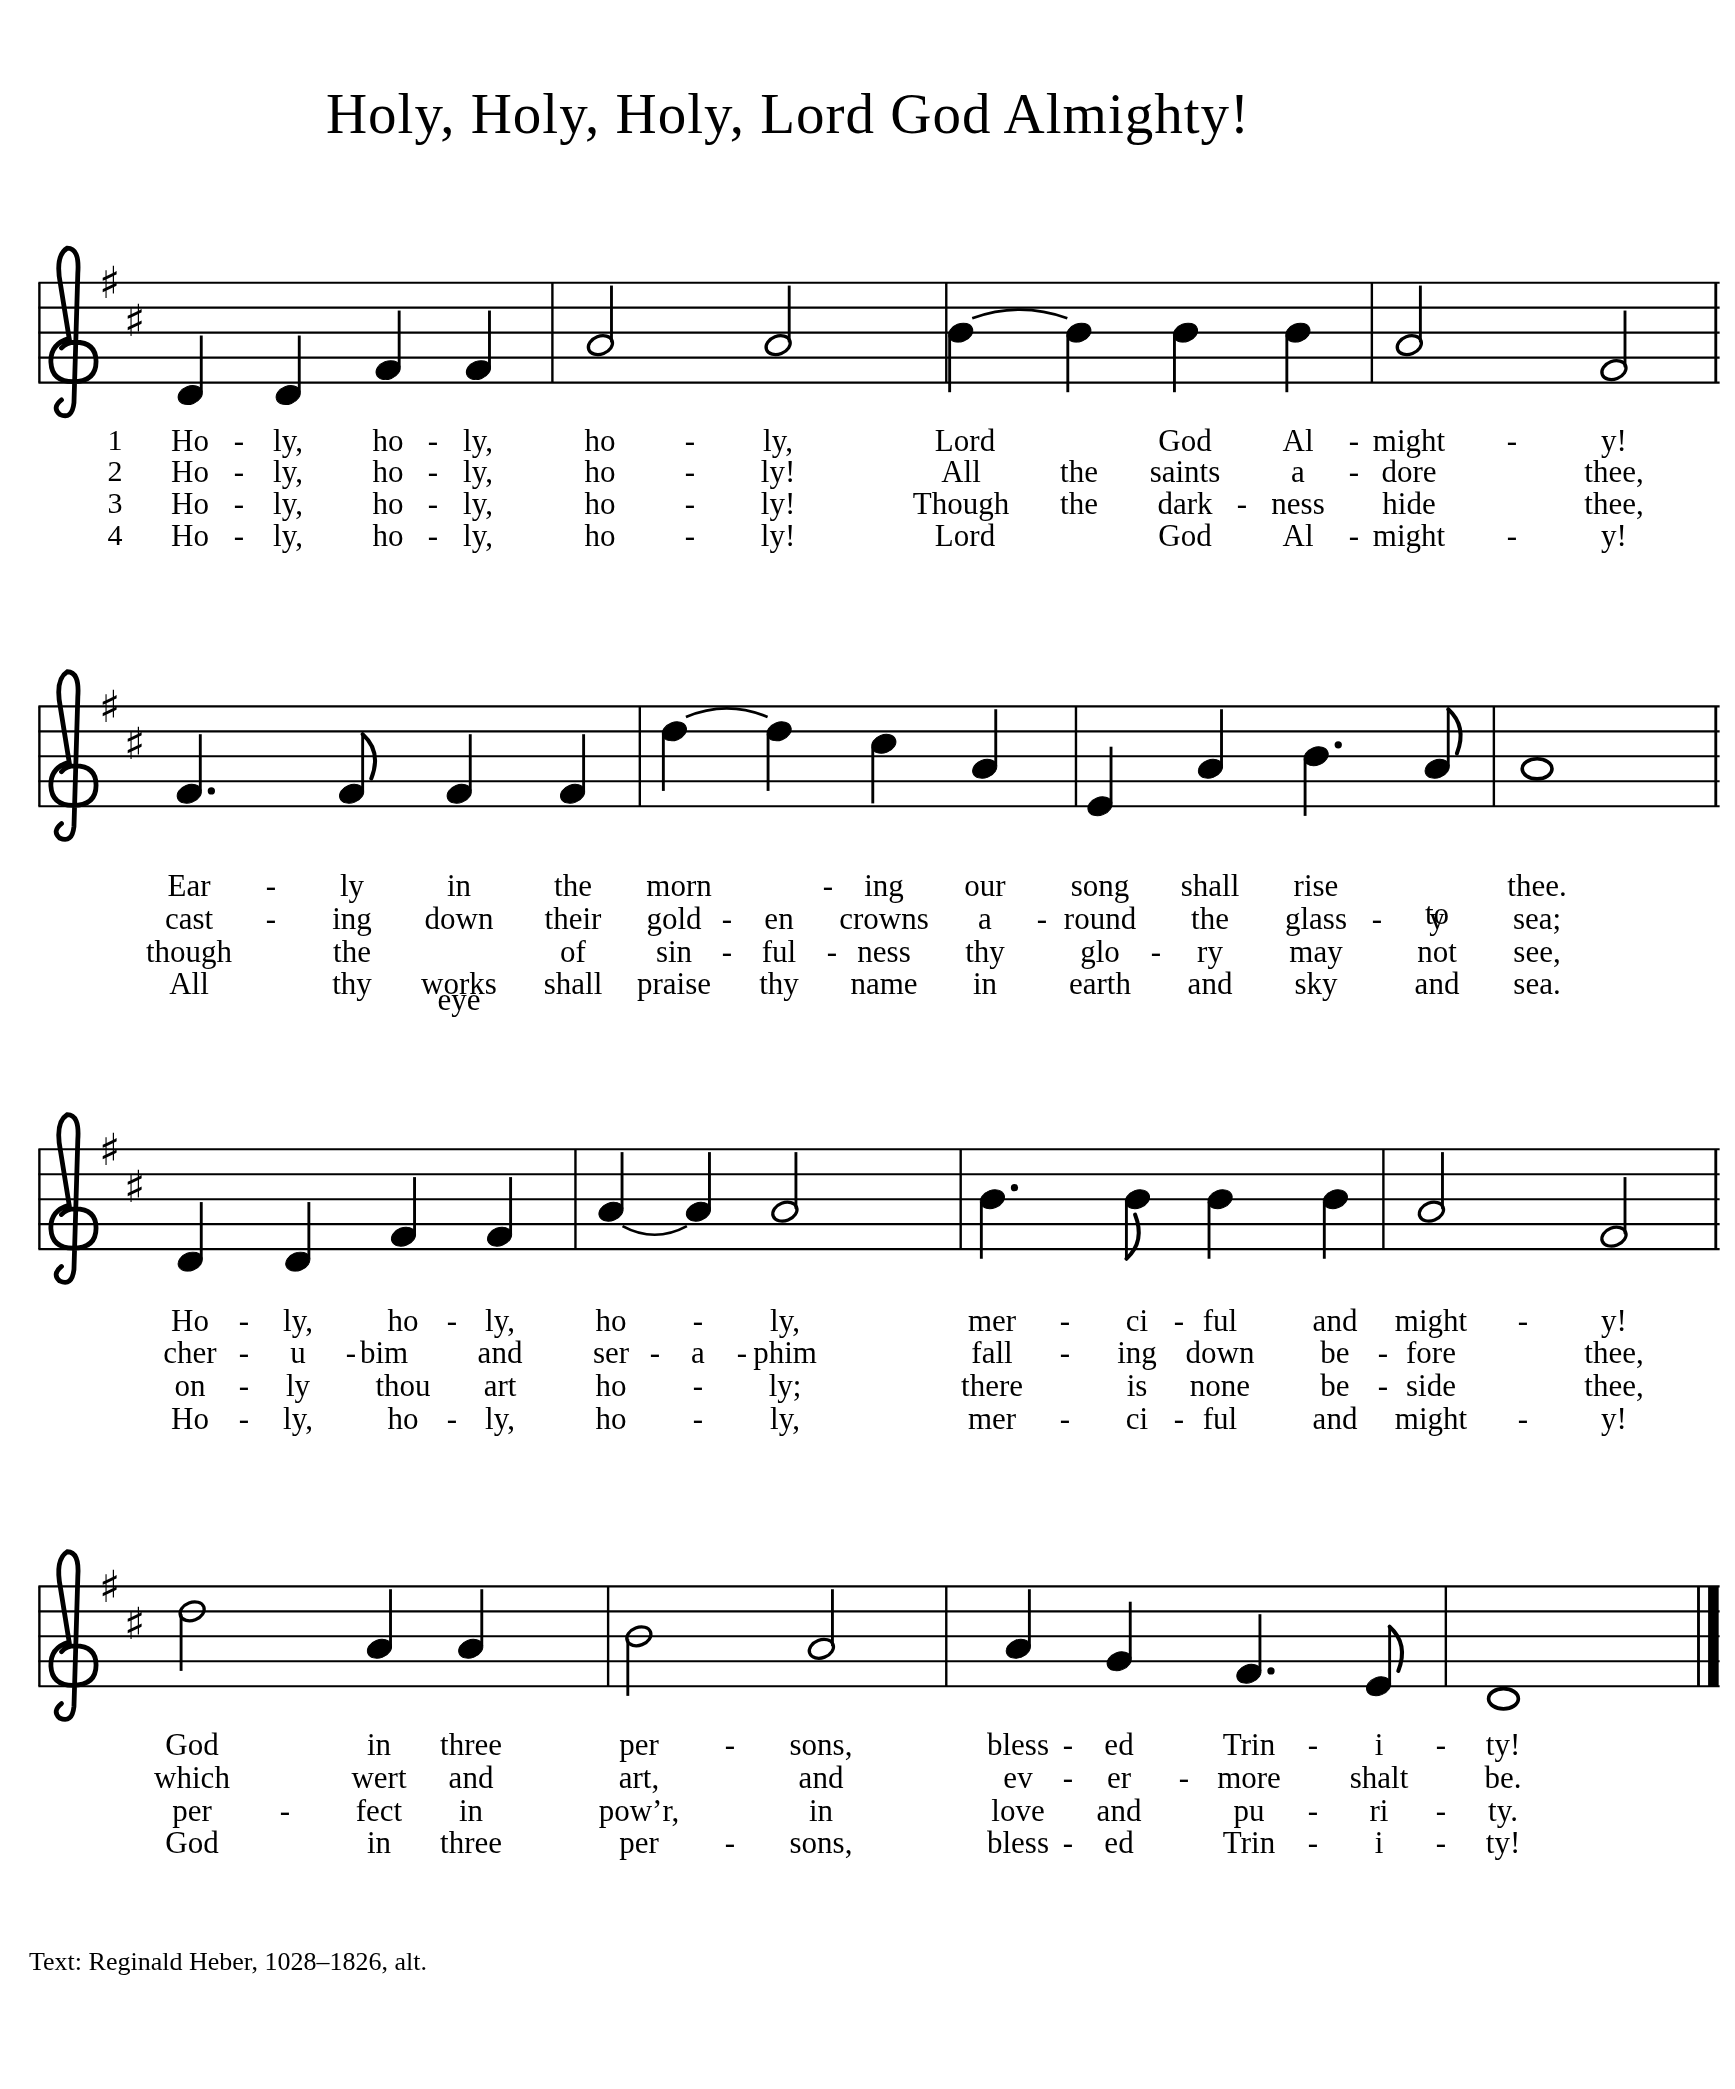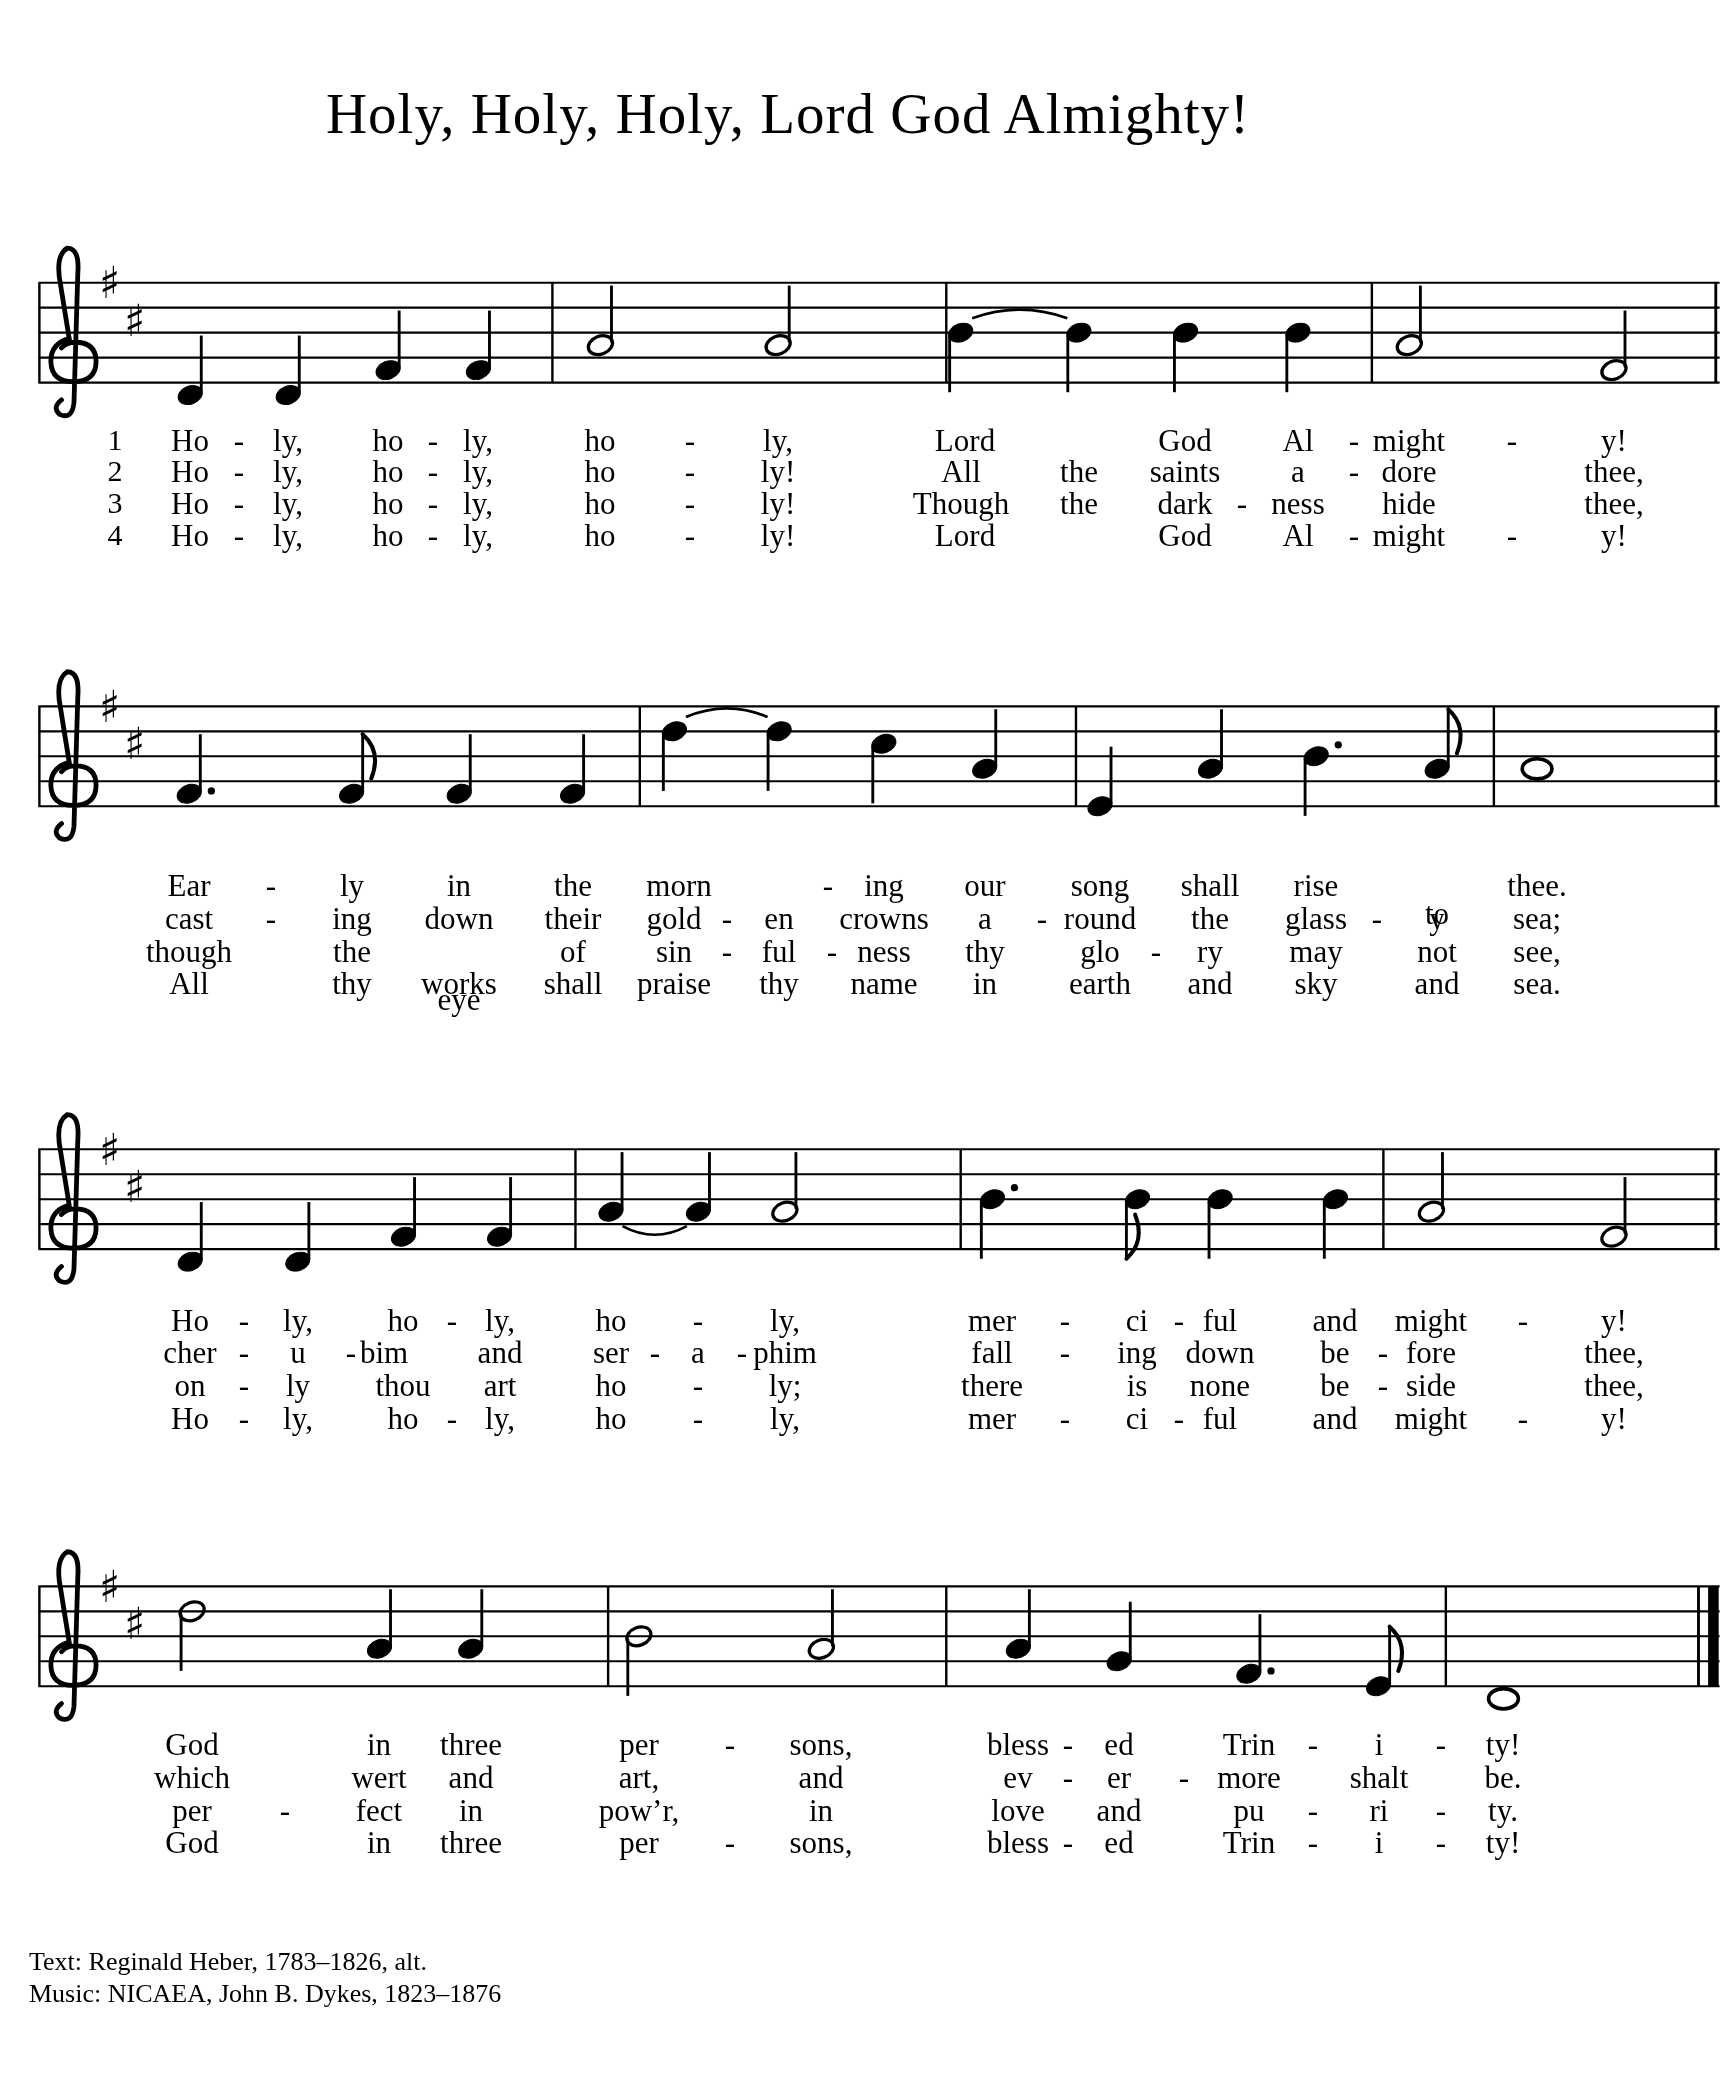--- a/index.html
+++ b/index.html
@@ -277,22 +277,21 @@
         <g>
           <ellipse cx="1435" cy="1755" rx="13" ry="9.3" transform="rotate(-21 1435 1755)" fill="#000" stroke="#000" stroke-width="1"></ellipse>
           <line x1="1446.5" y1="1752" x2="1446.5" y2="1693" stroke="#000" stroke-width="3"></line>
           <path d="M1446.5,1693 q20,18 9,46" fill="none" stroke="#000" stroke-width="4.2" stroke-linecap="round"></path>
         </g>
         <g>
           <ellipse cx="1565" cy="1768" rx="15.5" ry="10.5" fill="none" stroke="#000" stroke-width="3.8"></ellipse>
         </g>
       </g>
     </svg>
-  <div class="credit" style="top:1946px;">Text: Reginald Heber, 1783–1826, alt.</div>
-  <div class="credit" style="top:1978px;">Music: NICAEA, John B. Dykes, 1823–1876</div>
+  <div class="credit" style="top:1946px;">Text: Reginald Heber, 1028–1826, alt.</div>
 <div>
       <span class="vnum" style="left: 115px; top: 425px;">1</span>
       <span class="syl" style="left: 190px; top: 425px;">Ho</span>
       <span class="syl" style="left: 239px; top: 425px;">-</span>
       <span class="syl" style="left: 288px; top: 425px;">ly,</span>
       <span class="syl" style="left: 388px; top: 425px;">ho</span>
       <span class="syl" style="left: 433px; top: 425px;">-</span>
       <span class="syl" style="left: 478px; top: 425px;">ly,</span>
       <span class="syl" style="left: 600px; top: 425px;">ho</span>
       <span class="syl" style="left: 690px; top: 425px;">-</span>

